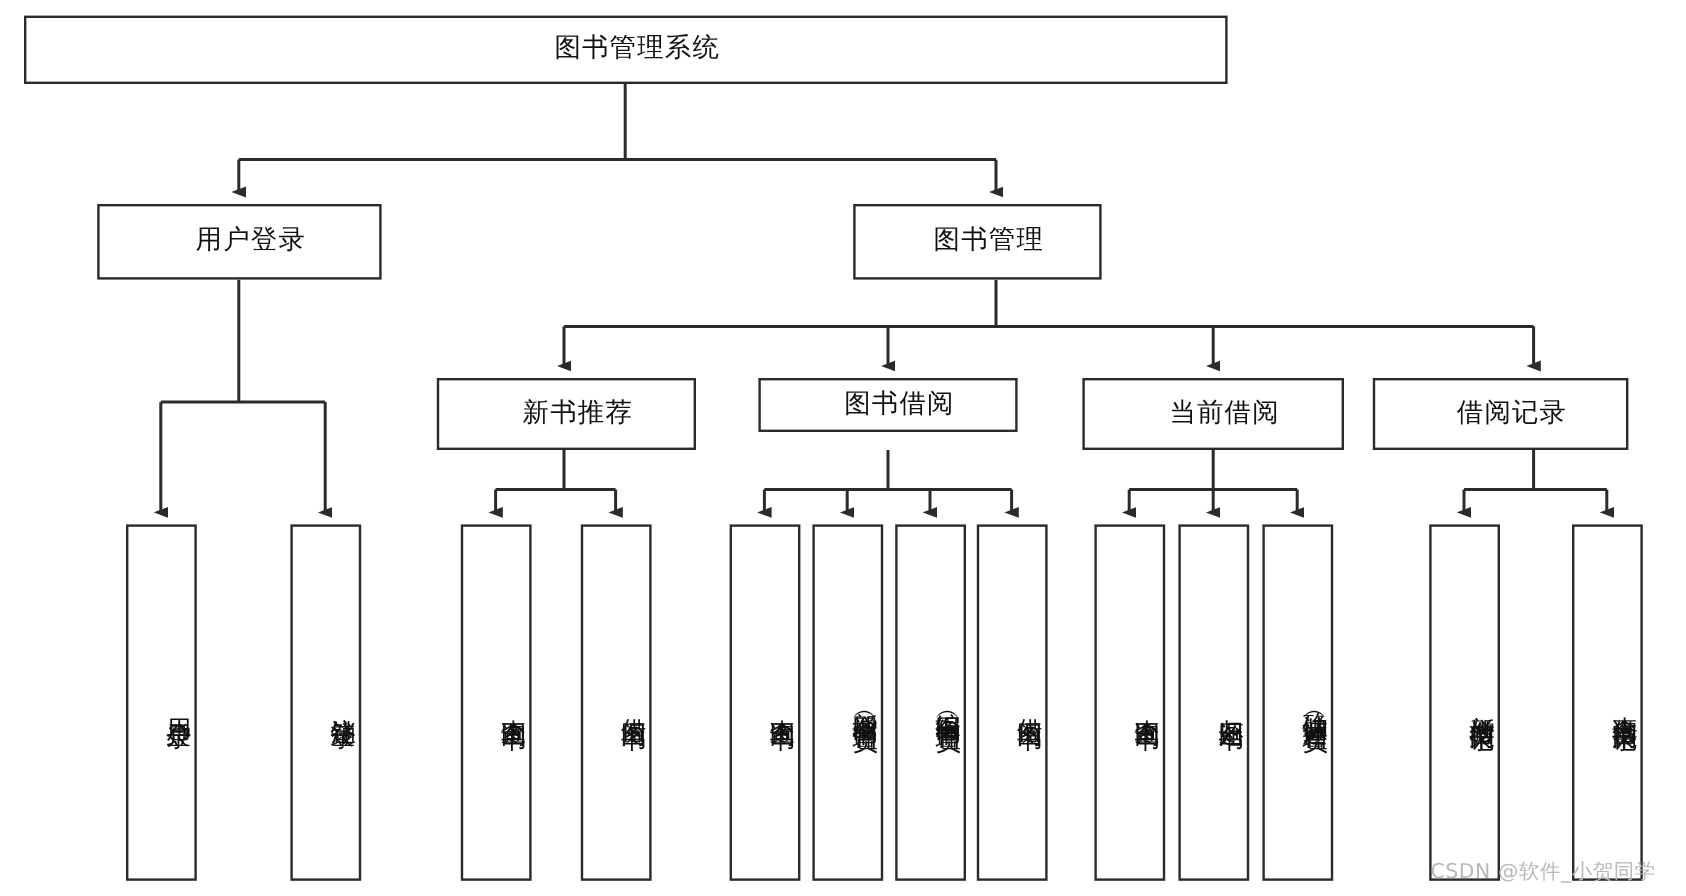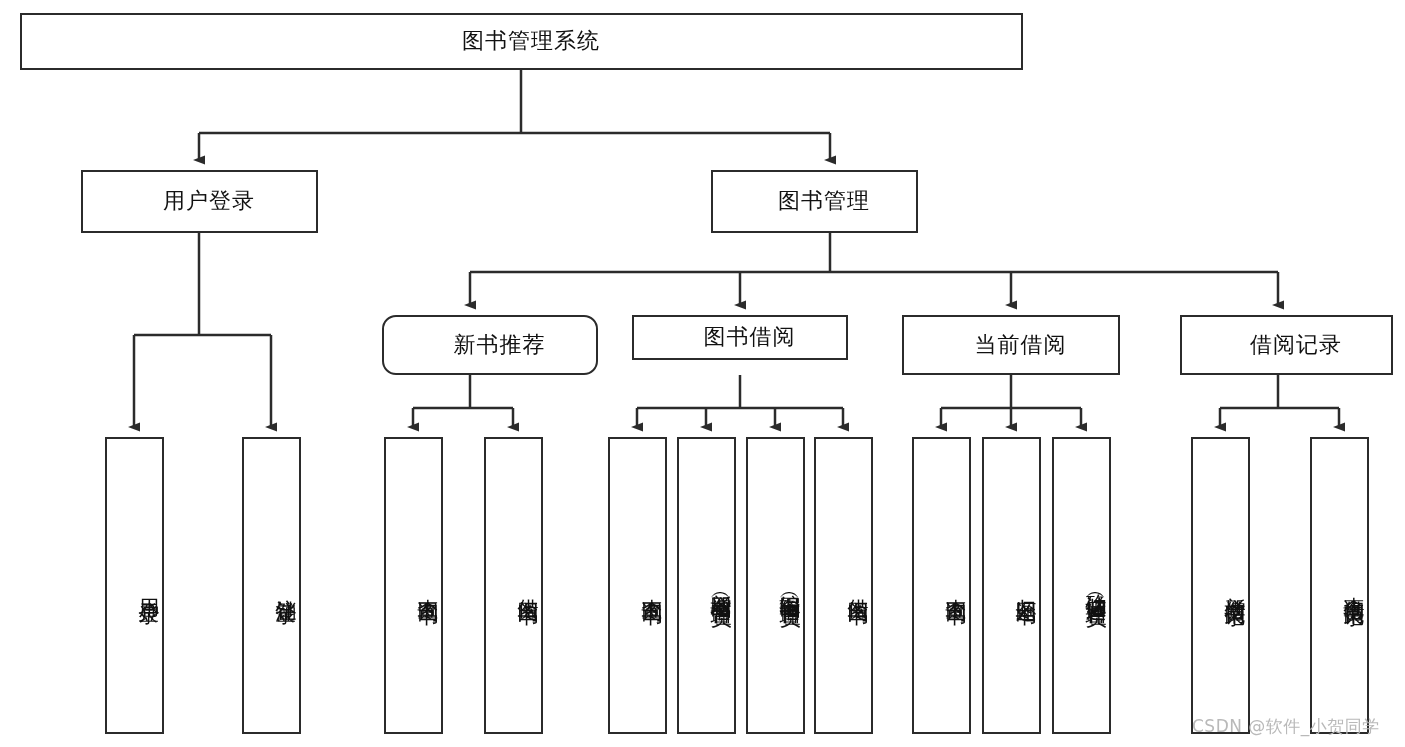--- a/index.html
+++ b/index.html
@@ -130,33 +130,33 @@
   </div>
 
   <div class="node horiz" style="left:81px; top:170px; width:237px; height:63px;">
     <span class="node-label">用户登录</span>
   </div>
 
   <div class="node horiz" style="left:711px; top:170px; width:207px; height:63px;">
     <span class="node-label">图书管理</span>
   </div>
 
-  <div class="node horiz" style="left:382px; top:315px; width:216px; height:60px;border-radius:14px;">
+  <div class="node horiz" style="left:364px; top:315px; width:216px; height:60px;">
     <span class="node-label">新书推荐</span>
   </div>
 
   <div class="node horiz" style="left:632px; top:315px; width:216px; height:45px;">
     <span class="node-label">图书借阅</span>
   </div>
 
   <div class="node horiz" style="left:902px; top:315px; width:218px; height:60px;align-items:center;">
     <span class="node-label">当前借阅</span>
   </div>
 
-  <div class="node horiz" style="left:1180px; top:315px; width:213px; height:60px;justify-content:center;">
+  <div class="node horiz" style="left:1144px; top:315px; width:213px; height:60px;justify-content:center;">
     <span class="node-label">借阅记录</span>
   </div>
 
   <div class="node vert" style="left:105px; top:437px; width:59px; height:297px;">
     <span class="node-label">用户登录</span>
   </div>
 
   <div class="node vert" style="left:242px; top:437px; width:59px; height:297px;">
     <span class="node-label">注销登录</span>
   </div>

